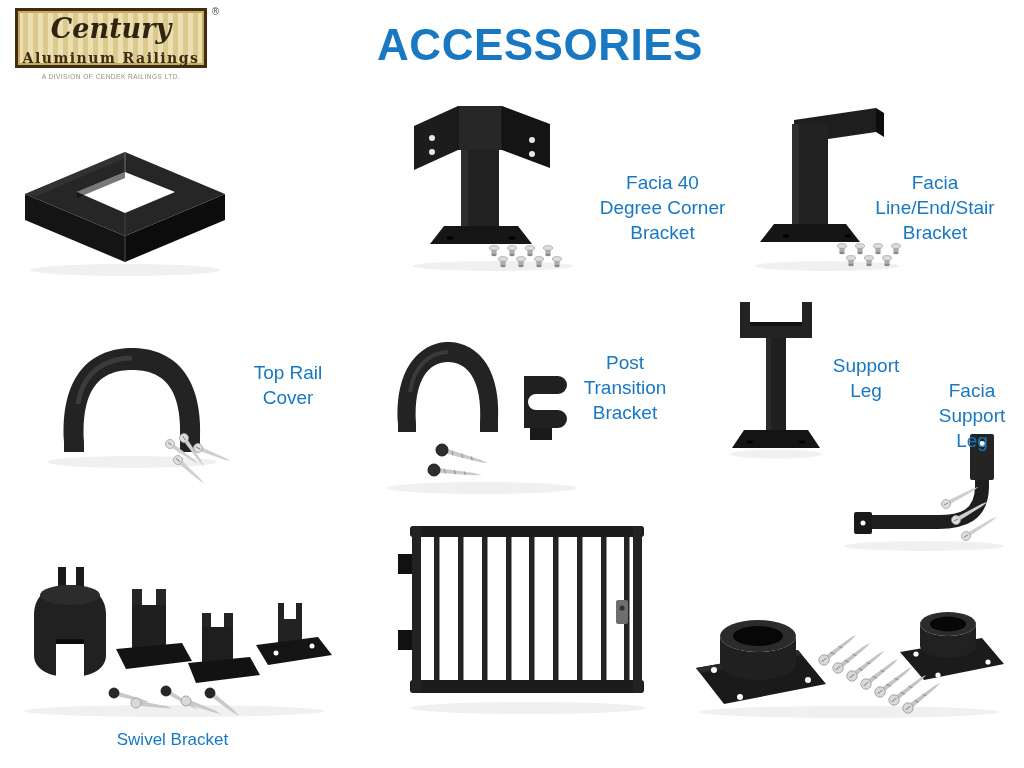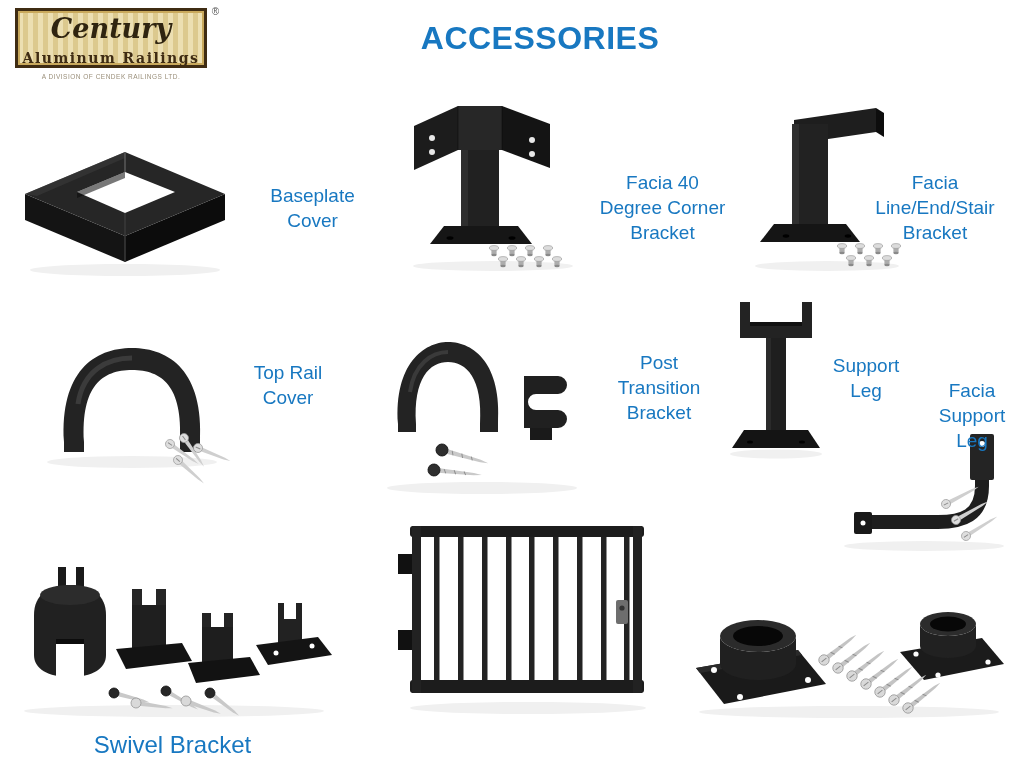--- a/index.html
+++ b/index.html
@@ -2,30 +2,30 @@
 <html style="--accent: #1878c1;"><head>
 <meta charset="utf-8">
 <style>
   * { margin:0; padding:0; box-sizing:border-box; }
   html,body { background:#ffffff; }
   body { font-family:"Liberation Sans", sans-serif; }
   .page { position:relative; width:1024px; height:768px; background:#ffffff; overflow:hidden; }
 
   .title {
     position:absolute; left:250px; top:20px; width:580px;
-    text-align:center; font-size:32px; font-weight:bold;
+    text-align:center; font-size:44px; font-weight:bold;
     color:var(--accent,#1878c1); letter-spacing:0.5px;
   }
 
   .label {
     position:absolute; color:var(--accent,#1878c1);
     font-size:19px; line-height:1.32; text-align:center;
     white-space:pre-line;
   }
-  .label.big { font-size:24px; }
+  .label.big { font-size:17px; }
 
   .product { position:absolute; }
 
   
   .logo { position:absolute; left:15px; top:8px; width:192px; }
   .logo-box {
     width:192px; height:60px;
     border:3px solid #3f2c13;
     box-shadow: inset 0 0 0 2px #c9a95c;
     background: repeating-linear-gradient(90deg,#ecdfb2 0 5px,#dcc98e 5px 10px);
@@ -65,22 +65,20 @@
     <ellipse cx="120" cy="140" rx="95" ry="6" fill="#f0f0f0"></ellipse>
     <polygon points="20,64 120,106 120,132 20,90" fill="#141414"></polygon>
     <polygon points="120,106 220,64 220,90 120,132" fill="#0c0c0c"></polygon>
     <polygon points="20,64 120,22 220,64 120,106" fill="#262626"></polygon>
     <polygon points="20,64 120,22 120,28 32,66" fill="#3a3a3a" opacity="0.6"></polygon>
     <polygon points="72,62 120,42 170,62 120,83" fill="#ffffff"></polygon>
     <polygon points="72,62 120,42 120,48 72,68" fill="#0a0a0a" opacity="0.55"></polygon>
     <line x1="120" y1="22" x2="120" y2="42" stroke="#5a5a5a" stroke-width="1.5"></line>
     <line x1="120" y1="83" x2="120" y2="132" stroke="#3a3a3a" stroke-width="1.5"></line>
   </svg>
-  <div class="label" style="left:250px;top:183px;width:125px">Baseplate
-Cover</div>
 
   <svg class="product" style="left:398px;top:98px" width="180" height="178" viewBox="0 0 180 178">
     <ellipse cx="95" cy="168" rx="80" ry="5" fill="#f0f0f0"></ellipse>
     <polygon points="16,28 60,8 60,52 16,72" fill="#1c1c1c"></polygon>
     <circle cx="34" cy="40" r="3" fill="#e8e8e8"></circle>
     <circle cx="34" cy="54" r="3" fill="#e8e8e8"></circle>
     <polygon points="104,8 152,26 152,70 104,52" fill="#141414"></polygon>
     <circle cx="134" cy="42" r="3" fill="#e8e8e8"></circle>
     <circle cx="134" cy="56" r="3" fill="#e8e8e8"></circle>
     <polygon points="60,8 104,8 104,52 60,52" fill="#272727"></polygon>
@@ -235,21 +233,21 @@
         </g>
       <g transform="translate(62,142) rotate(6)">
           <polygon points="0,-2.5 40,-1.2 48,0 40,1.2 0,2.5" fill="#c9c9c9"></polygon>
           <line x1="10" y1="-2" x2="12" y2="2" stroke="#8f8f8f"></line>
           <line x1="20" y1="-2" x2="22" y2="2" stroke="#8f8f8f"></line>
           <line x1="30" y1="-1.6" x2="32" y2="1.6" stroke="#8f8f8f"></line>
           <circle cx="0" cy="0" r="6" fill="#2e2e2e" stroke="#111" stroke-width="0.8"></circle>
         </g>
     </g>
   </svg>
-  <div class="label" style="left:605px;top:350px;width:108px">Post
+  <div class="label" style="left:571px;top:350px;width:108px">Post
 Transition
 Bracket</div>
 
   <svg class="product" style="left:726px;top:288px" width="100" height="180" viewBox="0 0 100 180">
     <ellipse cx="50" cy="166" rx="46" ry="4.5" fill="#f0f0f0"></ellipse>
     <rect x="14" y="14" width="72" height="36" fill="#232323"></rect>
     <rect x="24" y="14" width="52" height="24" fill="#ffffff"></rect>
     <rect x="24" y="34" width="52" height="4" fill="#111111"></rect>
     <rect x="40" y="50" width="20" height="92" fill="#1f1f1f"></rect>
     <rect x="40" y="50" width="5" height="92" fill="#2b2b2b"></rect>

